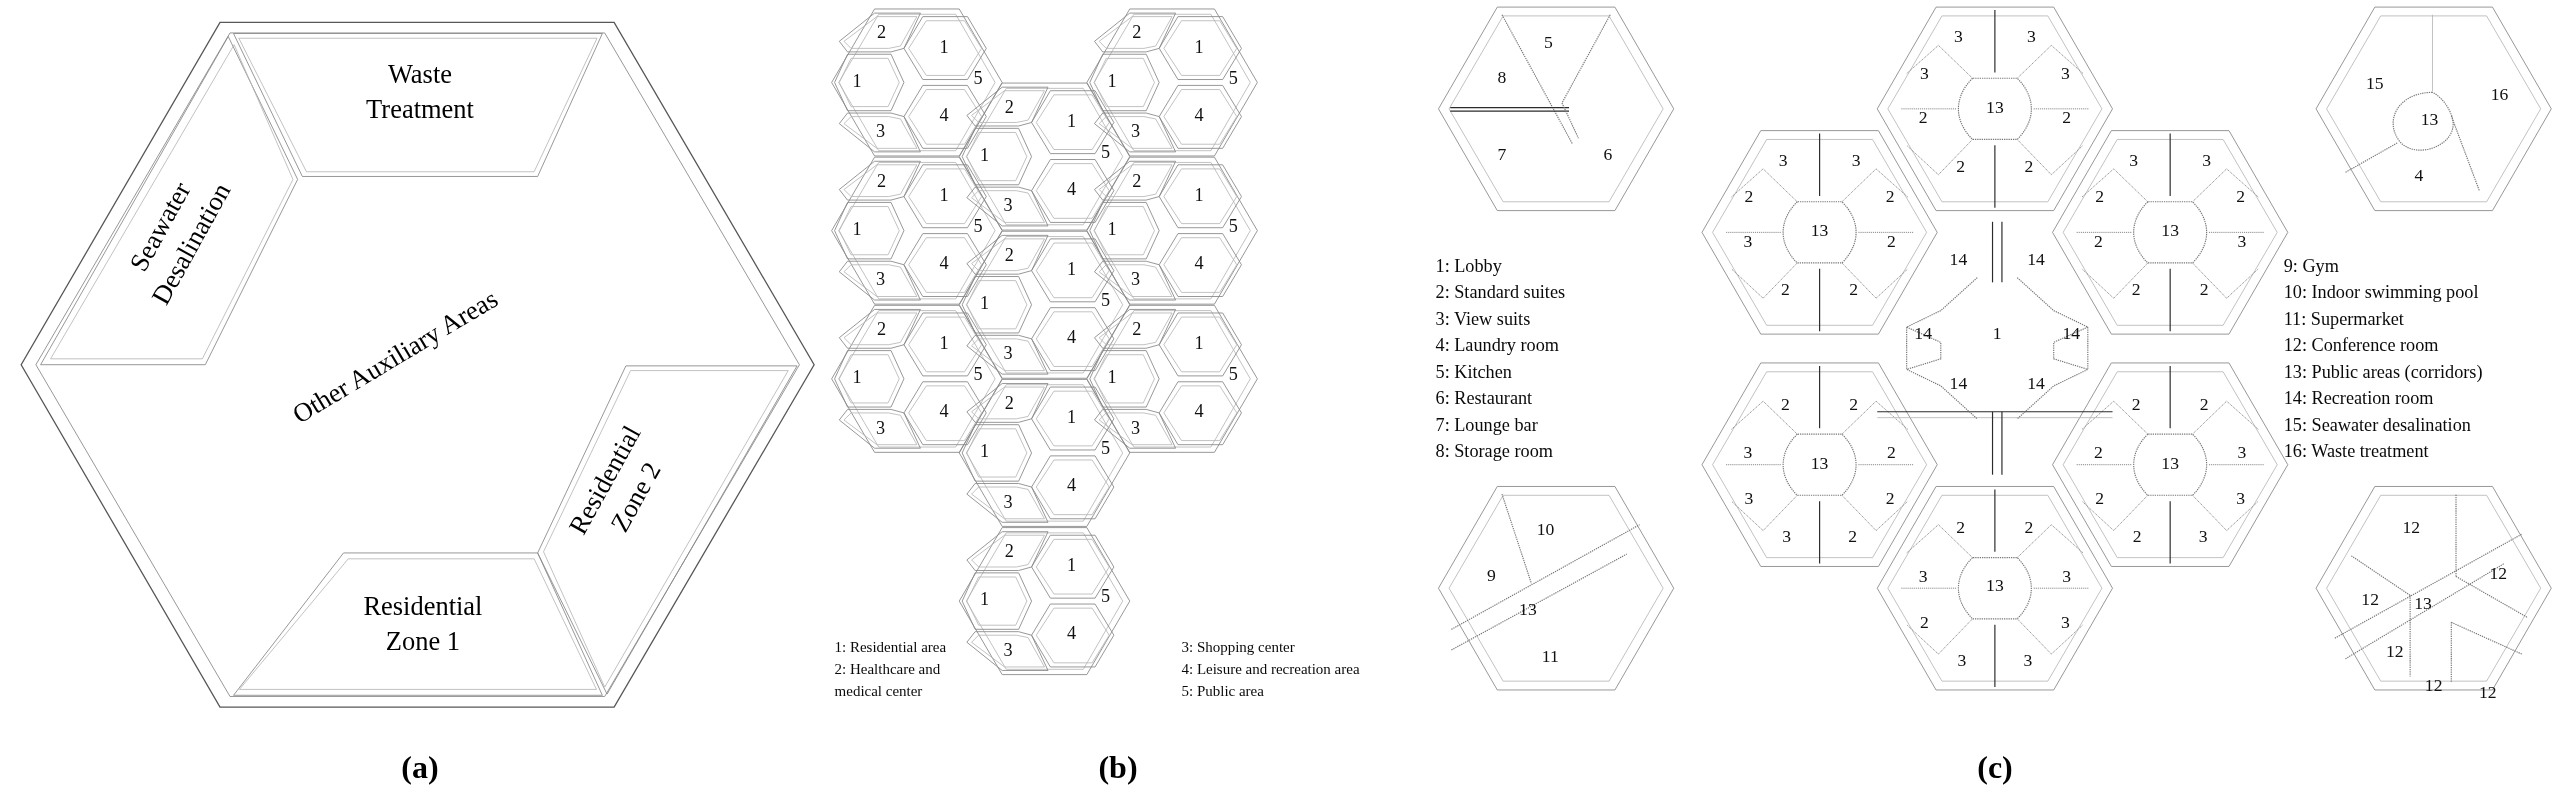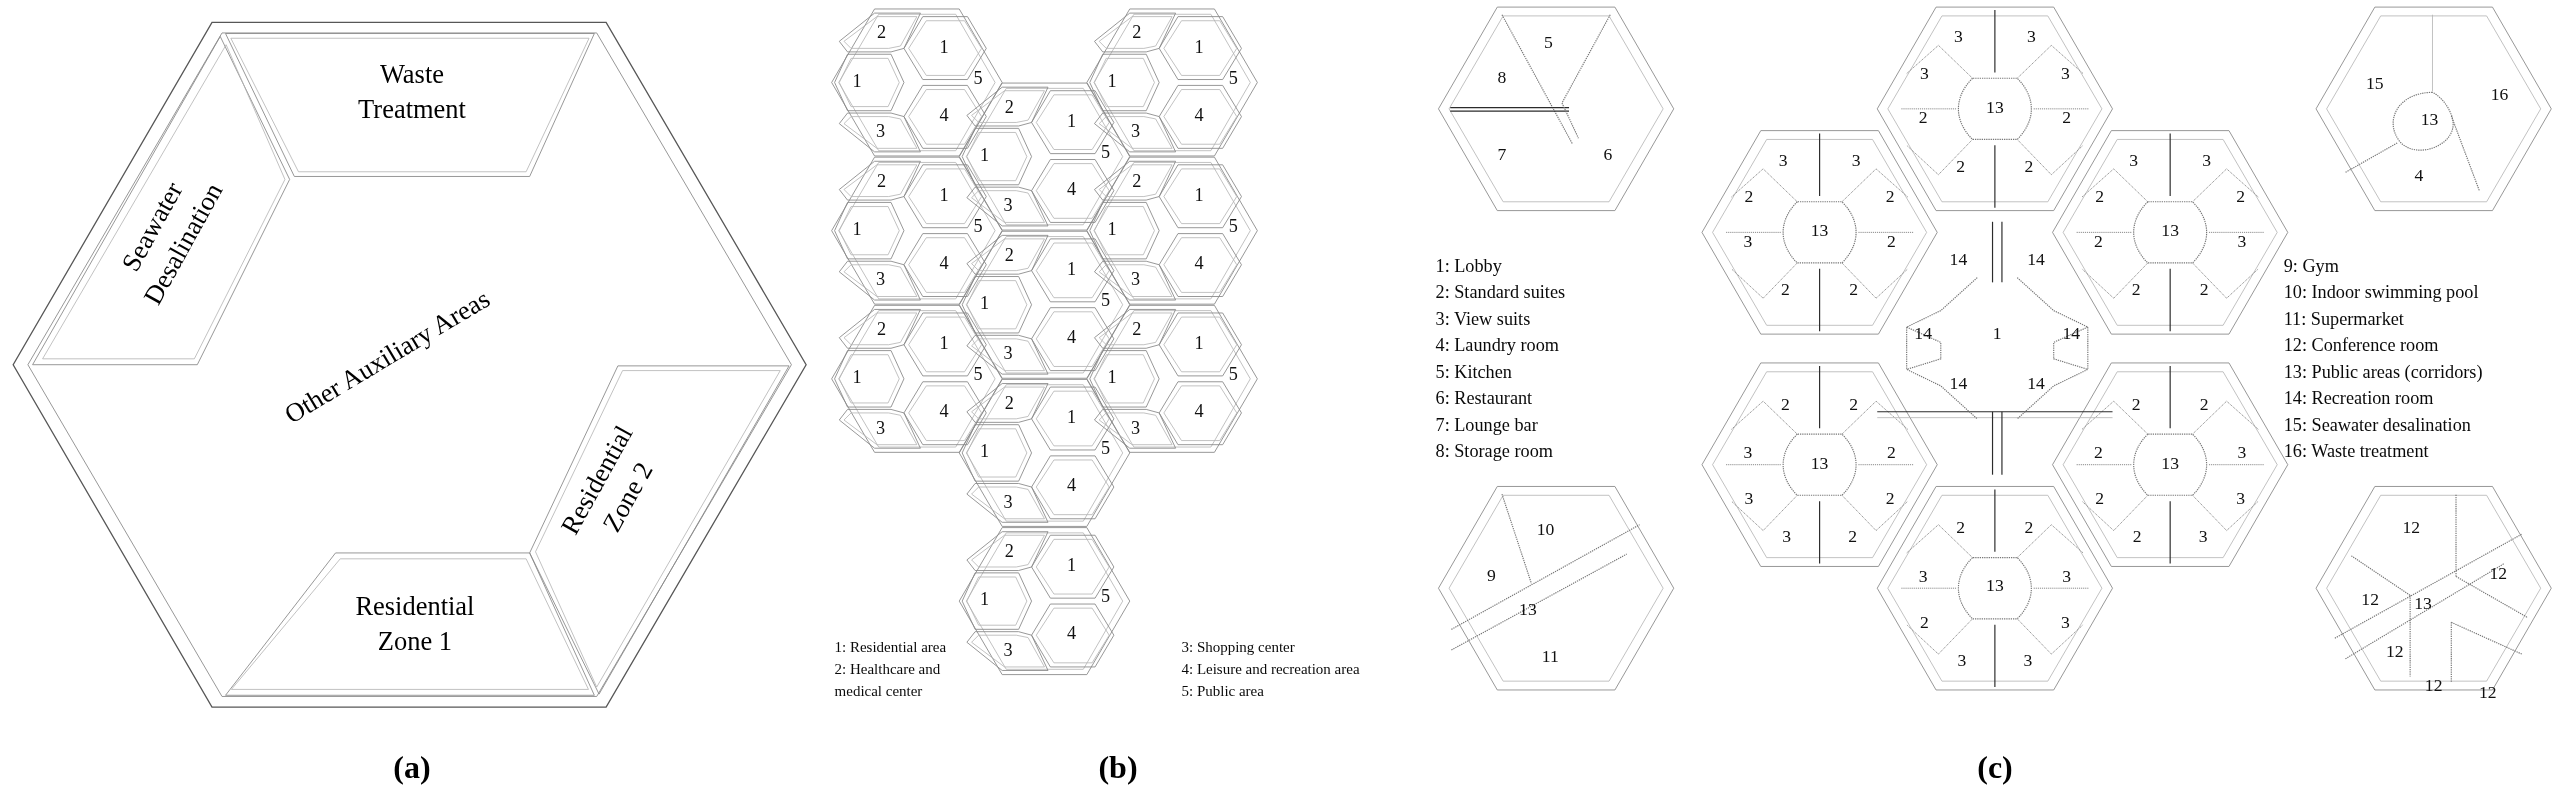--- a/index.html
+++ b/index.html
@@ -19,21 +19,21 @@
   #figure-root {
     position: relative;
     width: 2576px;
     height: 800px;
   }
   .panel {
     position: absolute;
     top: 0;
     height: 800px;
   }
-  #panel-a { left: 0;    width: 824px; }
+  #panel-a { left: 8px;    width: 824px; }
   #panel-b { left: 824px; width: 588px; }
   #panel-c { left: 1412px; width: 1164px; }
 
   .panel svg {
     display: block;
     width: 100%;
     height: 100%;
   }
 
   

